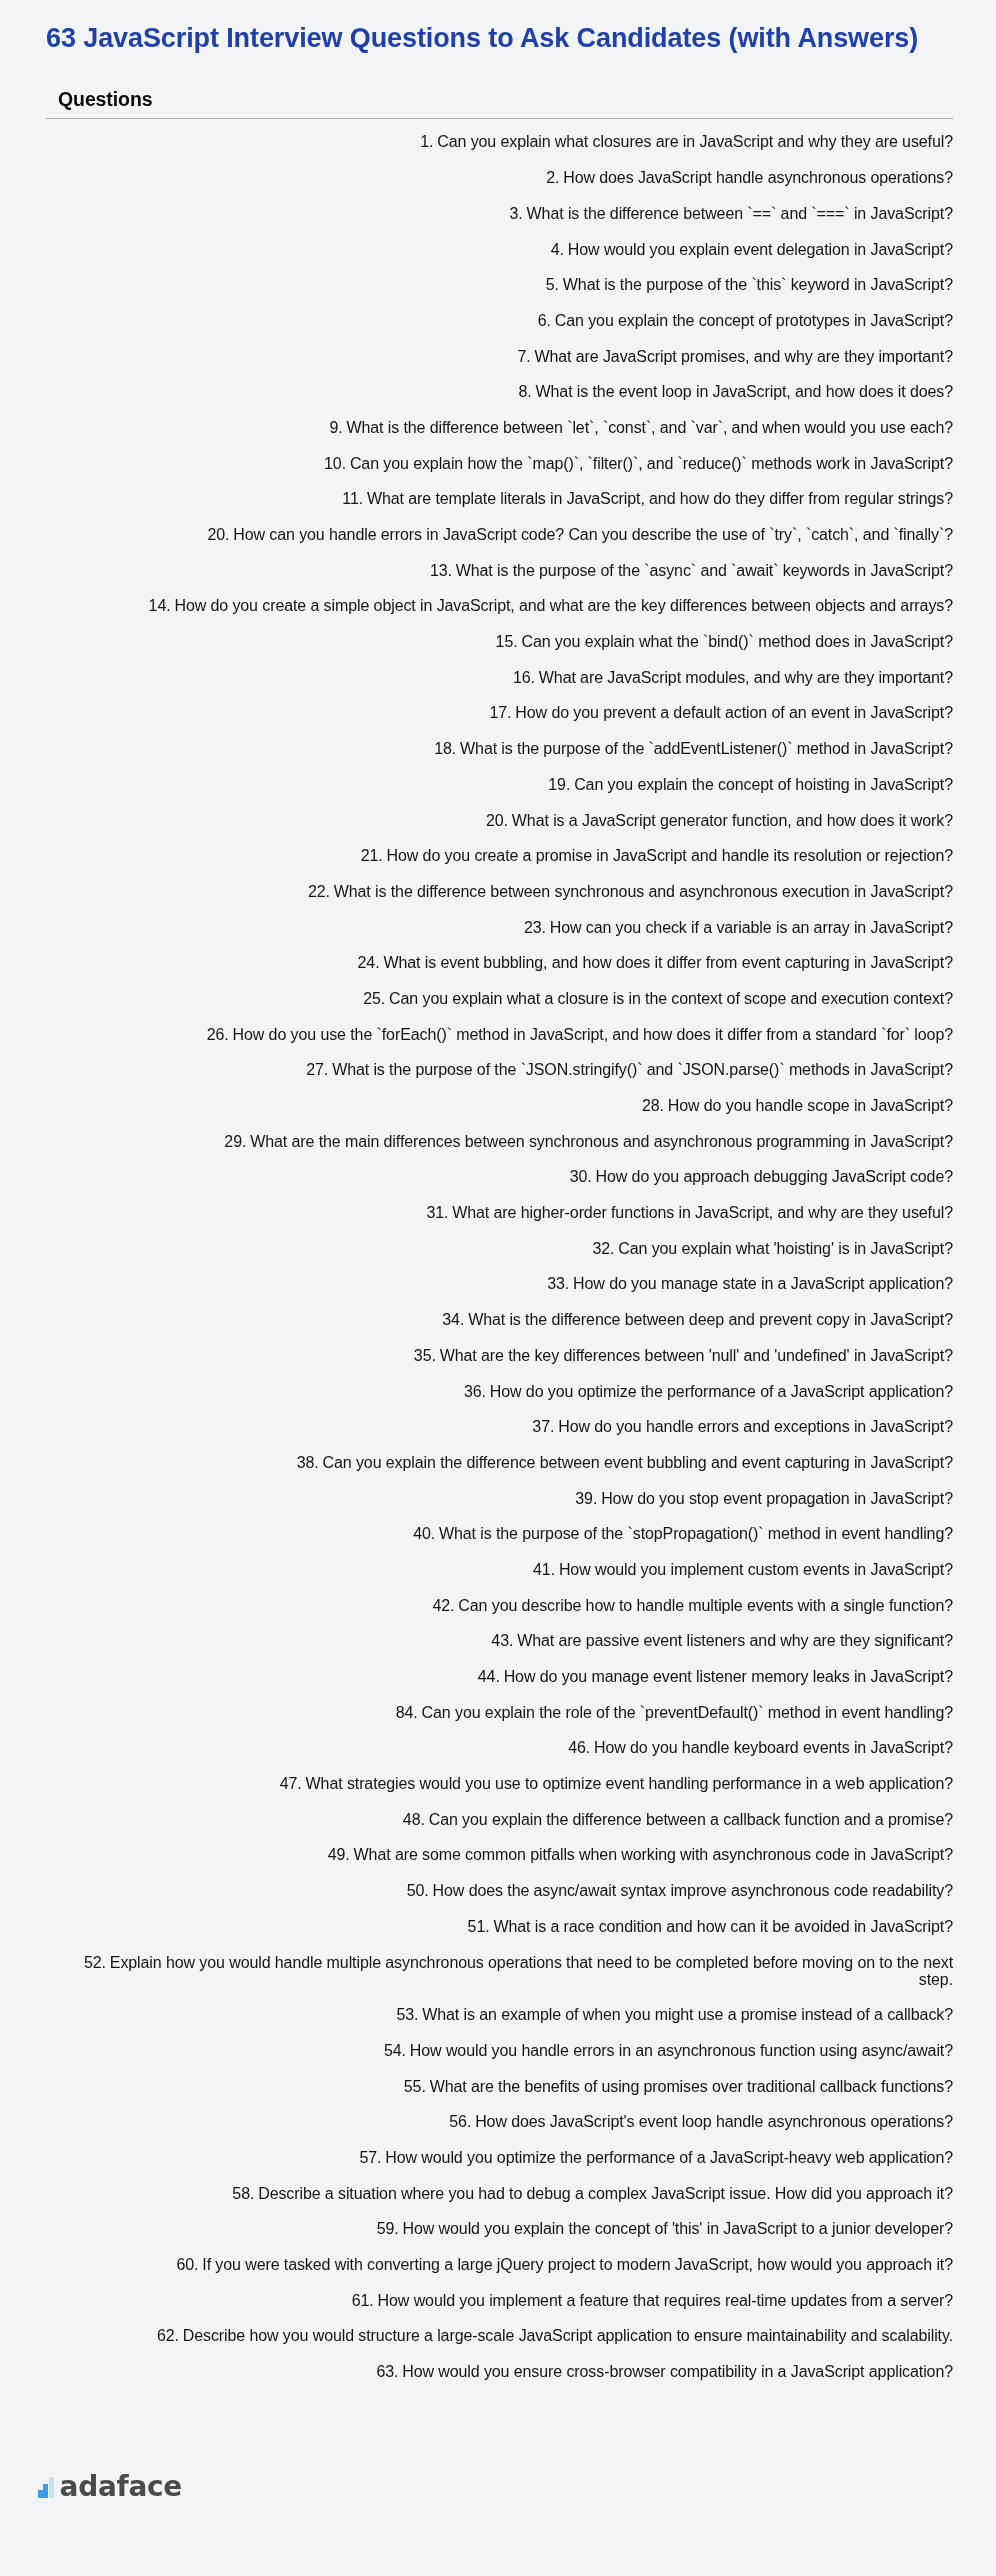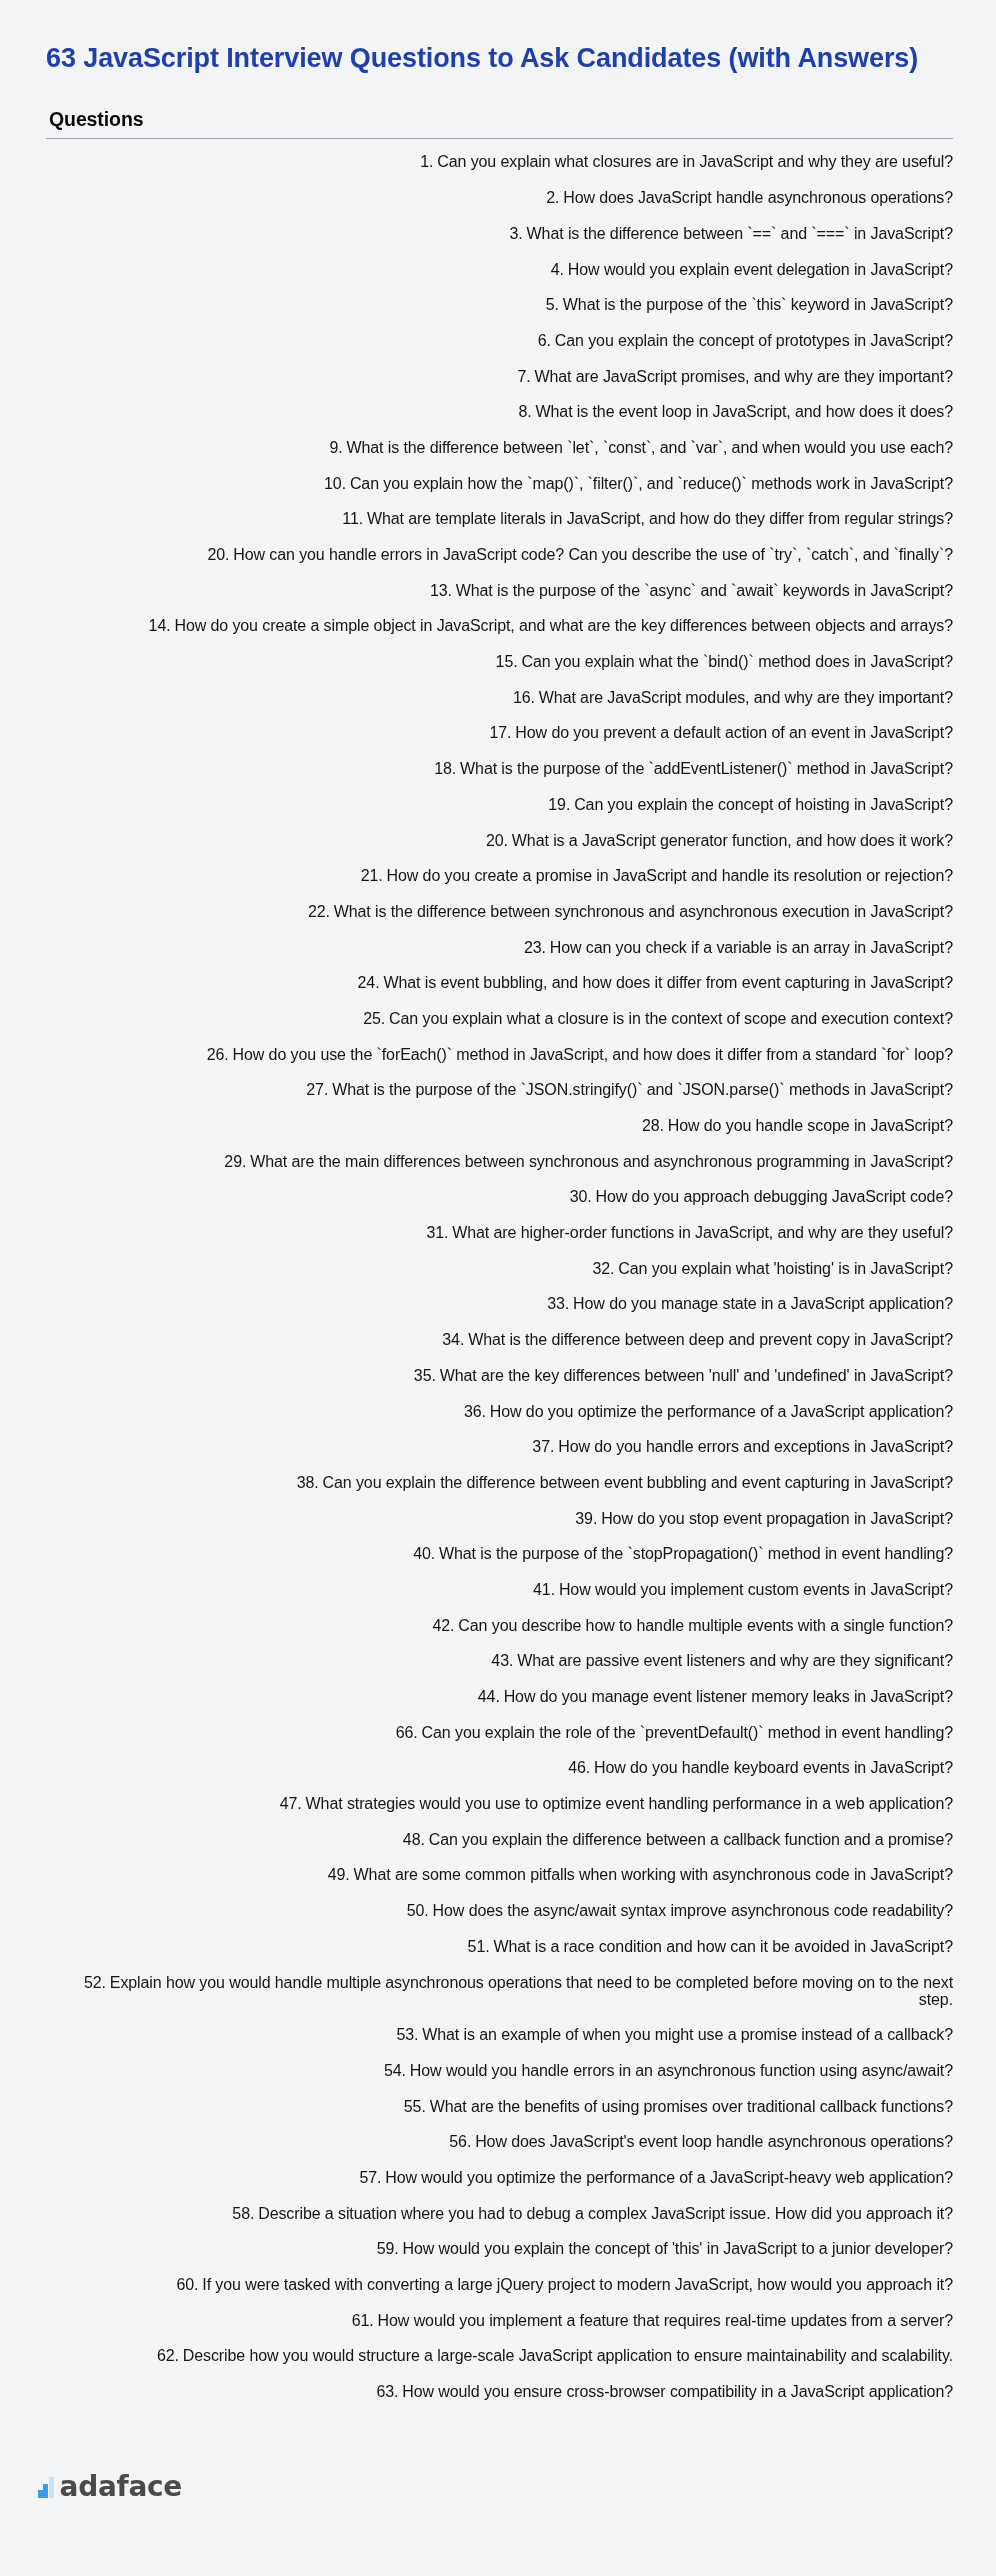--- a/index.html
+++ b/index.html
@@ -9,35 +9,35 @@
     }
     body {
       width: 997px;
       min-height: 2576px;
       font-family: "Liberation Sans", "DejaVu Sans", sans-serif;
       color: #111111;
       position: relative;
       overflow-x: hidden;
     }
     .page {
-      padding: 40px 44px 0 46px;
+      padding: 20px 44px 0 46px;
       box-sizing: border-box;
       width: 982px;
       min-height: 2576px;
     }
     .title {
       margin: 0;
       font-size: 27px;
       line-height: 36px;
       font-weight: 700;
       color: #1e3fae;
       letter-spacing: -0.1px;
     }
     .section-heading {
-      margin: 30px 0 0 3px;
+      margin: 30px 0 0 12px;
       font-size: 19.5px;
       line-height: 26px;
       font-weight: 600;
       color: #0b0b0b;
       letter-spacing: -0.1px;
     }
     .rule {
       height: 1.3px;
       background: #a3a5aa;
       margin: 5.9px 0 0 0;
@@ -153,21 +153,21 @@
       <li class="question"><span class="num">35.</span><span class="qtext">What are the key differences between 'null' and 'undefined' in JavaScript?</span></li>
       <li class="question"><span class="num">36.</span><span class="qtext">How do you optimize the performance of a JavaScript application?</span></li>
       <li class="question"><span class="num">37.</span><span class="qtext">How do you handle errors and exceptions in JavaScript?</span></li>
       <li class="question"><span class="num">38.</span><span class="qtext">Can you explain the difference between event bubbling and event capturing in JavaScript?</span></li>
       <li class="question"><span class="num">39.</span><span class="qtext">How do you stop event propagation in JavaScript?</span></li>
       <li class="question"><span class="num">40.</span><span class="qtext">What is the purpose of the `stopPropagation()` method in event handling?</span></li>
       <li class="question"><span class="num">41.</span><span class="qtext">How would you implement custom events in JavaScript?</span></li>
       <li class="question"><span class="num">42.</span><span class="qtext">Can you describe how to handle multiple events with a single function?</span></li>
       <li class="question"><span class="num">43.</span><span class="qtext">What are passive event listeners and why are they significant?</span></li>
       <li class="question"><span class="num">44.</span><span class="qtext">How do you manage event listener memory leaks in JavaScript?</span></li>
-      <li class="question"><span class="num">66.</span><span class="qtext">Can you explain the role of the `preventDefault()` method in event handling?</span></li>
+      <li class="question"><span class="num">84.</span><span class="qtext">Can you explain the role of the `preventDefault()` method in event handling?</span></li>
       <li class="question"><span class="num">46.</span><span class="qtext">How do you handle keyboard events in JavaScript?</span></li>
       <li class="question"><span class="num">47.</span><span class="qtext">What strategies would you use to optimize event handling performance in a web application?</span></li>
       <li class="question"><span class="num">48.</span><span class="qtext">Can you explain the difference between a callback function and a promise?</span></li>
       <li class="question"><span class="num">49.</span><span class="qtext">What are some common pitfalls when working with asynchronous code in JavaScript?</span></li>
       <li class="question"><span class="num">50.</span><span class="qtext">How does the async/await syntax improve asynchronous code readability?</span></li>
       <li class="question"><span class="num">51.</span><span class="qtext">What is a race condition and how can it be avoided in JavaScript?</span></li>
       <li class="question"><span class="num">52.</span><span class="qtext">Explain how you would handle multiple asynchronous operations that need to be completed before moving on to the next step.</span></li>
       <li class="question"><span class="num">53.</span><span class="qtext">What is an example of when you might use a promise instead of a callback?</span></li>
       <li class="question"><span class="num">54.</span><span class="qtext">How would you handle errors in an asynchronous function using async/await?</span></li>
       <li class="question"><span class="num">55.</span><span class="qtext">What are the benefits of using promises over traditional callback functions?</span></li>

